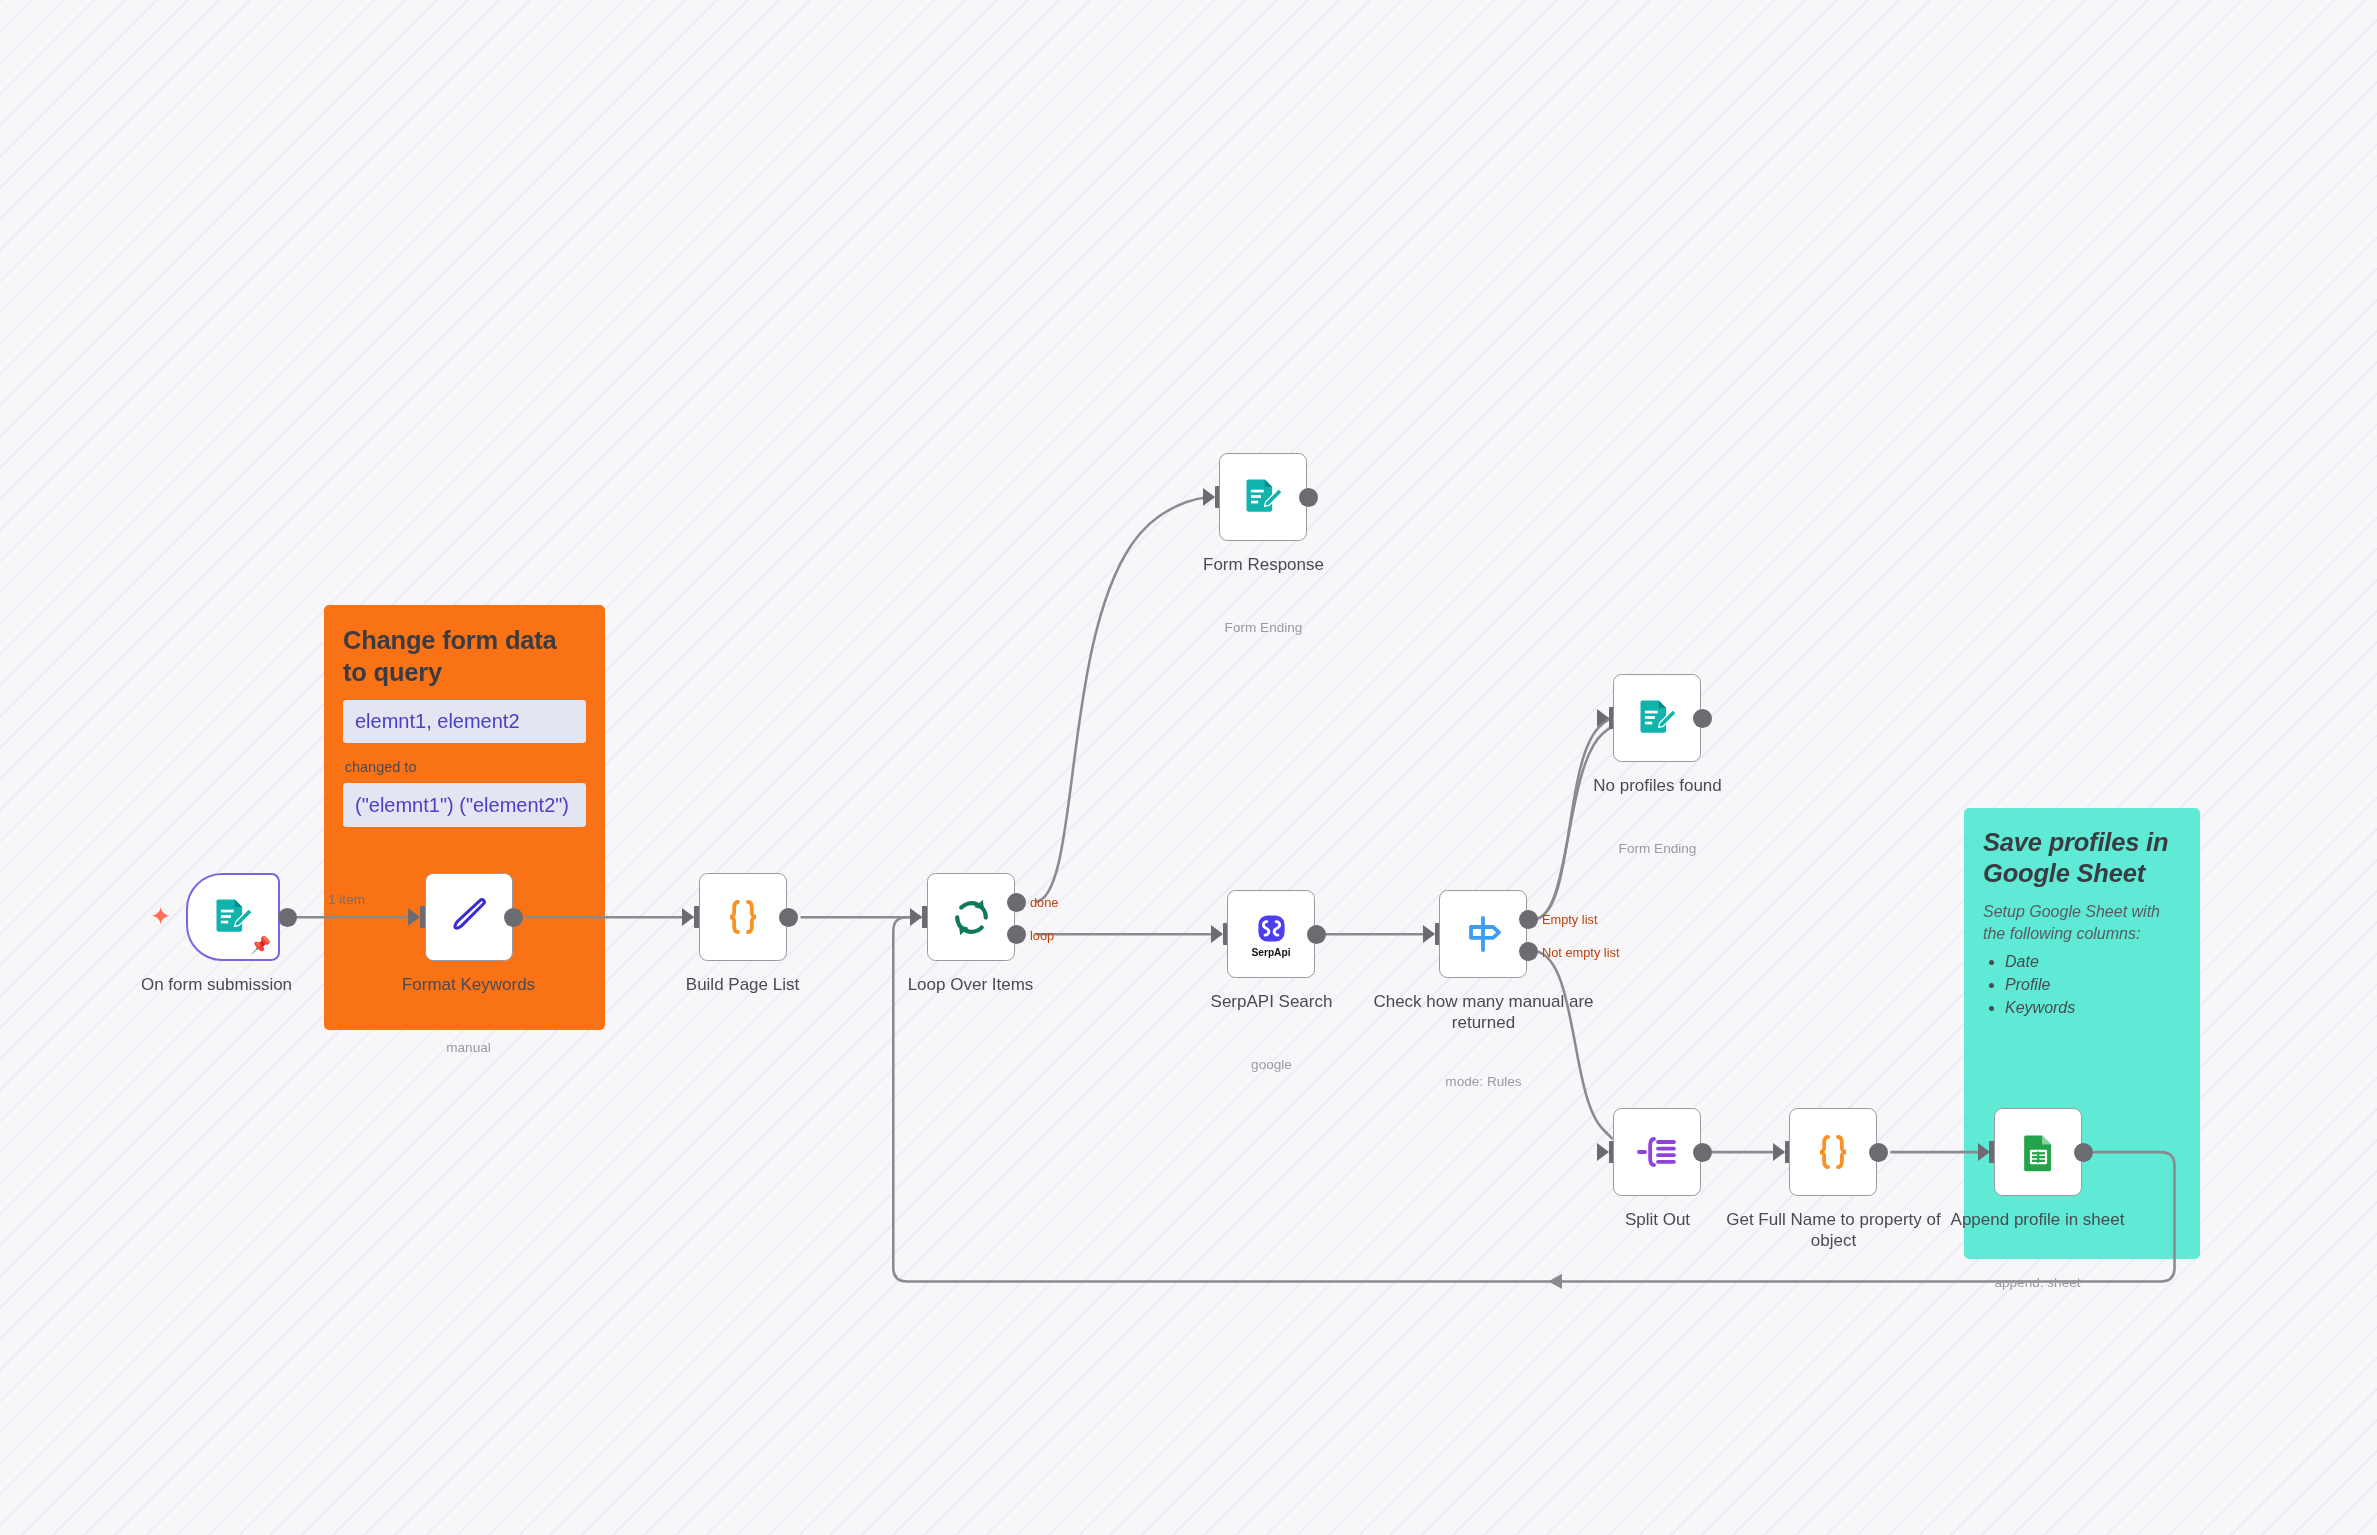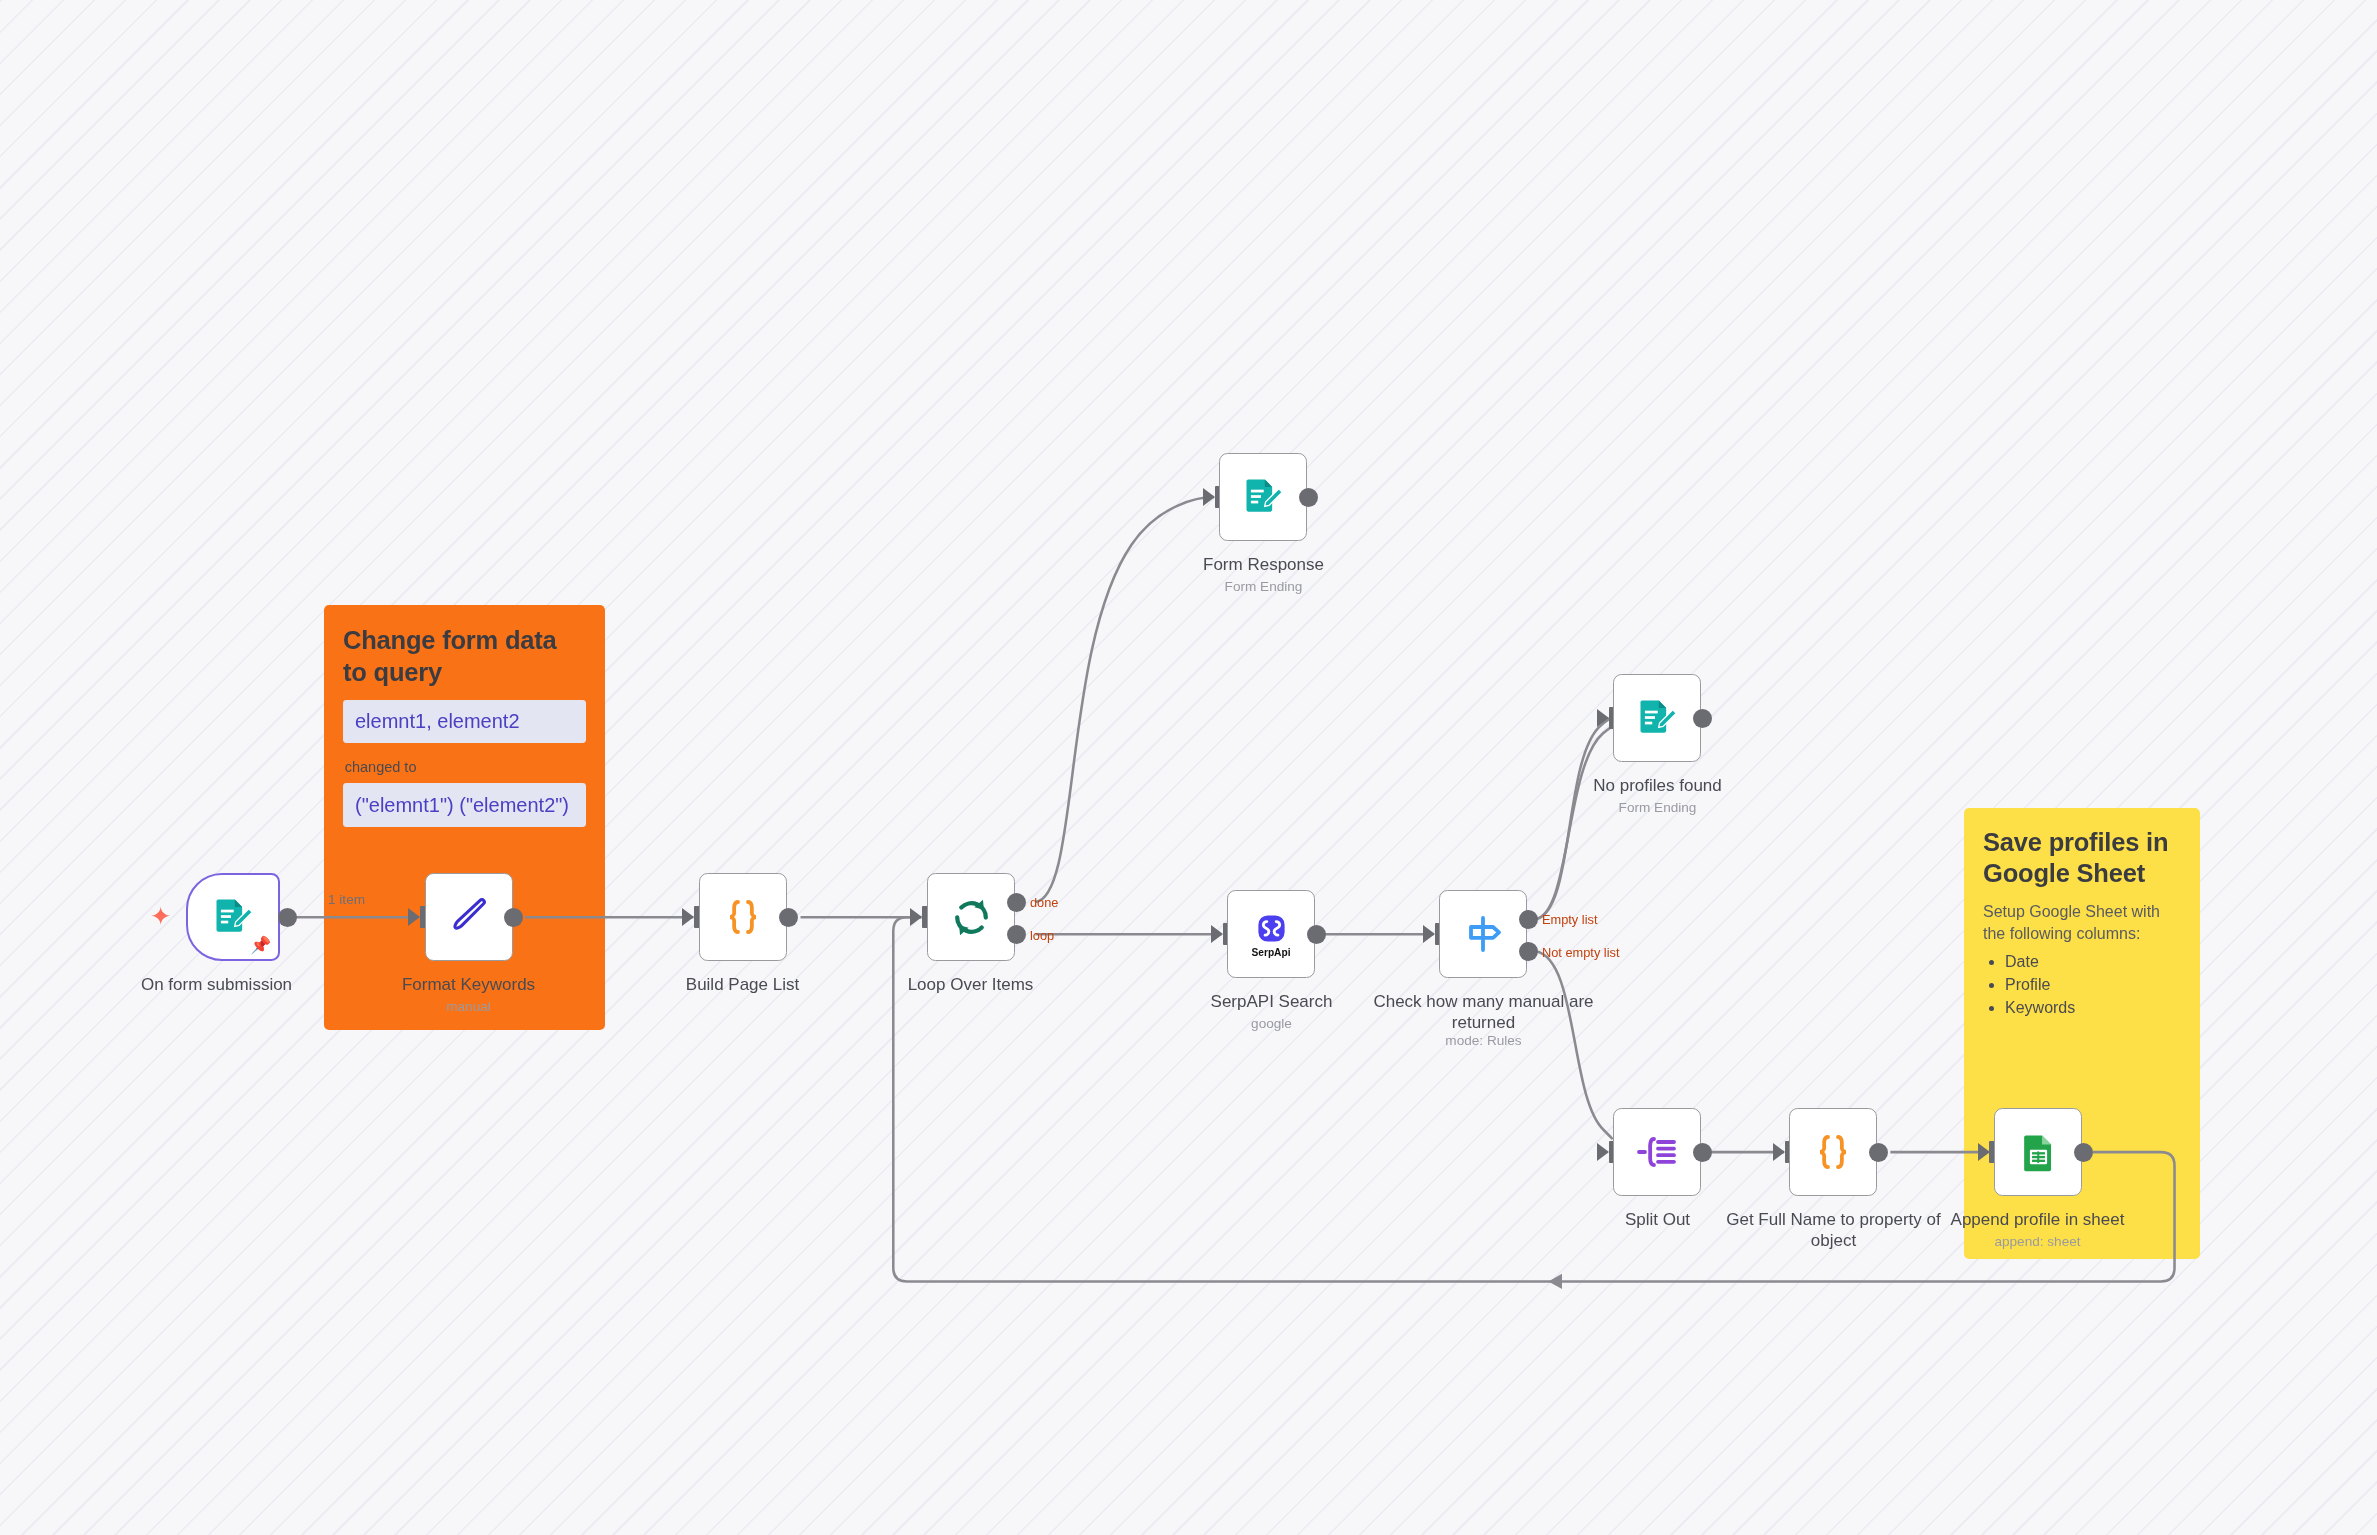--- a/index.html
+++ b/index.html
@@ -29,36 +29,36 @@
     padding:10.2px 12px;margin:0 0 16px 0;white-space:nowrap;overflow:hidden;
   }
   .sticky .st-mid{font-size:14.5px;color:#4a4a52;margin:10.2px 0 8.5px 1.7px;}
   .sticky ul{margin:5.1px 0 0 0;padding-left:22px;}
   .sticky li{font-size:16px;color:#4a4a52;line-height:1.45;}
 
   #sticky-yellow{left:324px;top:605px;width:281px;height:425px;background:#f97316;}
   #sticky-yellow .inner{padding:20.4px 19px 0 19px;}
   #sticky-blue{left:1136px;top:762px;width:235px;height:257px;background:#d3e5f5;}
   #sticky-blue .inner{padding:19px 19px 0 19px;}
-  #sticky-green{left:1964px;top:808px;width:236px;height:451px;background:#fde047;}
+  #sticky-green{left:1964px;top:808px;width:236px;height:451px;background:#5eead4;font-style:italic;}
   #sticky-green .inner{padding:19px 19px 0 19px;}
 
   
   #wires{position:absolute;left:0;top:0;width:2377px;height:1536px;pointer-events:none;}
 
   
   .node{position:absolute;width:88px;height:88px;box-sizing:border-box;
         background:#fff;border:1.7px solid #9a9a9e;border-radius:8.5px;
         display:flex;align-items:center;justify-content:center;}
   .node.trigger{border:2.6px solid #7c63e0;
         border-radius:36px 8.5px 8.5px 36px;width:94px;}
   .node-label{position:absolute;text-align:center;width:221px;
         font-size:17px;color:#4a4a52;line-height:1.22;font-weight:400;}
   .node-sub{position:absolute;text-align:center;width:221px;
-        font-size:13.6px;color:#9a9aa2;line-height:1.2;}
+        font-size:13.6px;color:#9a9aa2;line-height:1.2;margin-top:41px;}
   .port{position:absolute;width:19px;height:19px;border-radius:50%;
         background:#6b6b72;}
   .port-label{position:absolute;font-size:12.8px;color:#c2410c;white-space:nowrap;}
   .inarrow{position:absolute;width:0;height:0;
         border-top:9.4px solid transparent;border-bottom:9.4px solid transparent;
         border-left:12px solid #6b6b72;}
   .inbar{position:absolute;width:7.7px;height:22px;background:#6b6b72;border-radius:0.9px;}
   .pin{position:absolute;right:6.8px;bottom:5.1px;color:#5c3fc4;font-size:17px;line-height:1;}
   .bolt{position:absolute;color:#ff6d5a;font-size:25.5px;line-height:1;}
   .flow-label{position:absolute;font-size:13.6px;color:#6f6f77;}

